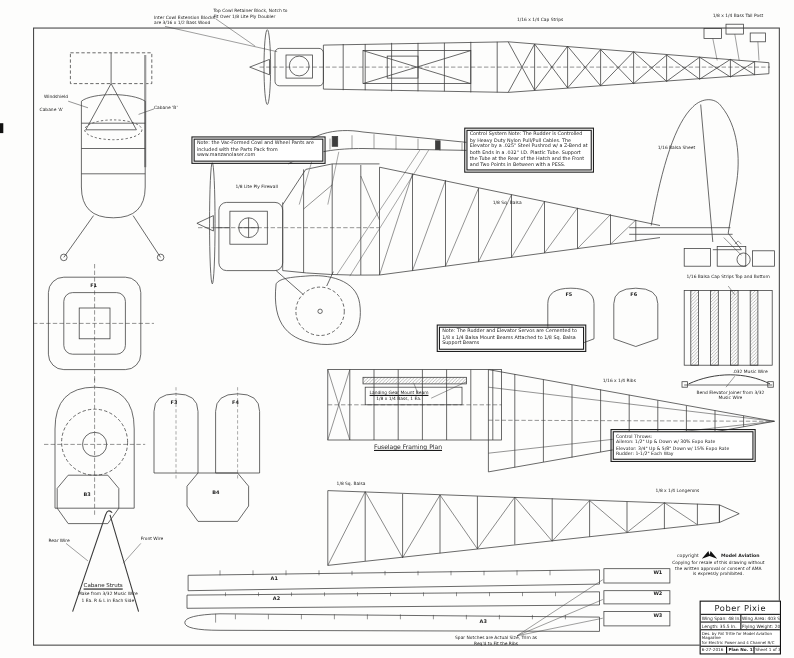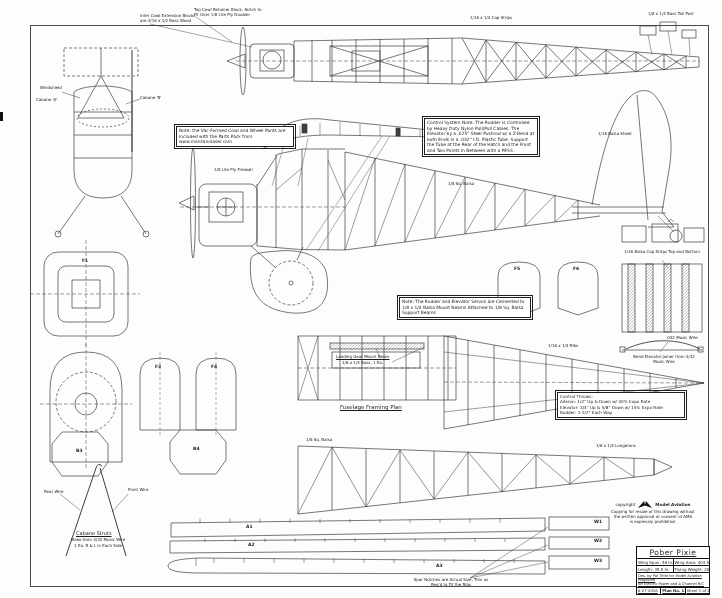--- a/index.html
+++ b/index.html
@@ -11,21 +11,21 @@
   .txt{position:absolute;line-height:1.2;color:#1b1b1b;}
   .callout{font-size:4px;line-height:1.15;}
   .view-title{font-size:5.5px;text-decoration:underline;white-space:nowrap;}
   .notebox{position:absolute;background:#fff;border:1px solid #1f1f1f;outline:1px solid #1f1f1f;
            outline-offset:1px;padding:1px 2px;font-size:4.4px;line-height:1.25;}
   .throwsbox{position:absolute;background:#fff;border:1px solid #1f1f1f;outline:1px solid #1f1f1f;
            outline-offset:1px;padding:1px 2px;font-size:4.2px;line-height:1.3;}
   .partnum{font-size:4.5px;font-weight:bold;}
   
   #titleblock{position:absolute;left:636px;top:546px;width:72px;background:#fff;
-              border:1.2px solid #111;font-size:4px;text-decoration:underline;}
+              border:1.2px solid #111;font-size:4px;}
   #titleblock .tb-name{border-bottom:1px solid #111;text-align:center;font-size:7.5px;
                        padding:1px 0;letter-spacing:.5px;}
   .tb-row{display:flex;border-bottom:1px solid #111;}
   .tb-cell{flex:1;padding:.5px 1px;white-space:nowrap;overflow:hidden;}
   .tb-cell + .tb-cell{border-left:1px solid #111;}
   .tb-des{padding:.5px 1px;border-bottom:1px solid #111;font-size:3.6px;line-height:1.2;}
   .tb-bottom{display:flex;}
   .tb-bottom .tb-cell{font-size:3.8px;}
   
   #copyright{position:absolute;left:592px;top:500px;width:122px;text-align:center;

